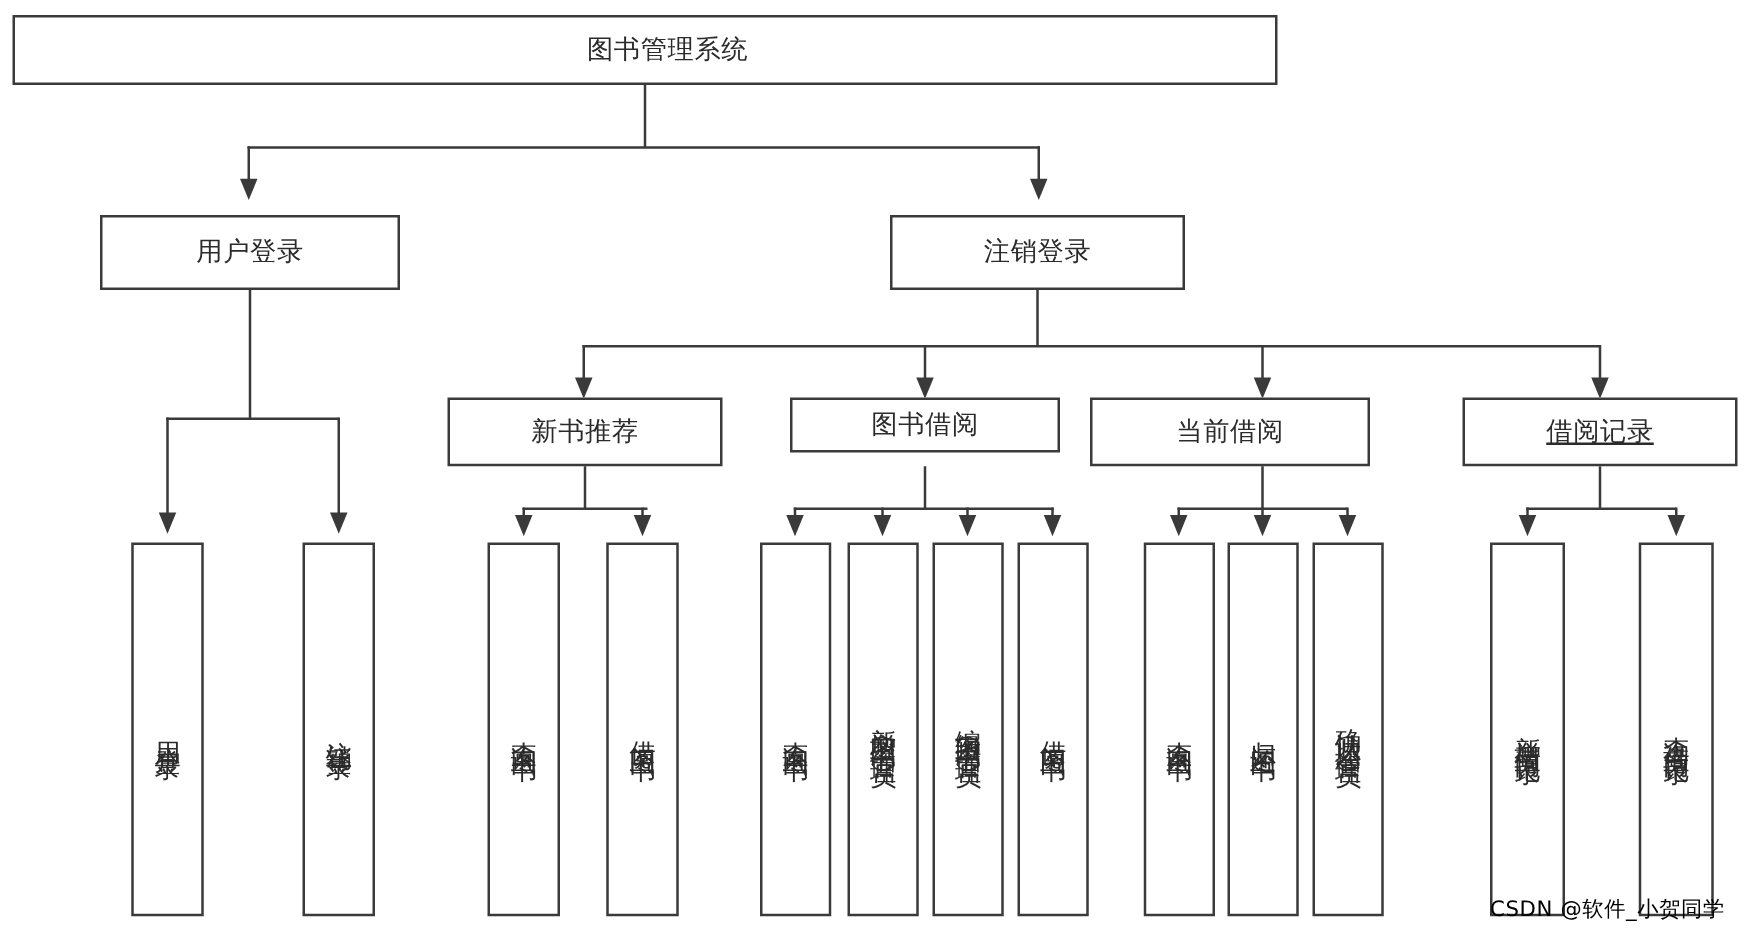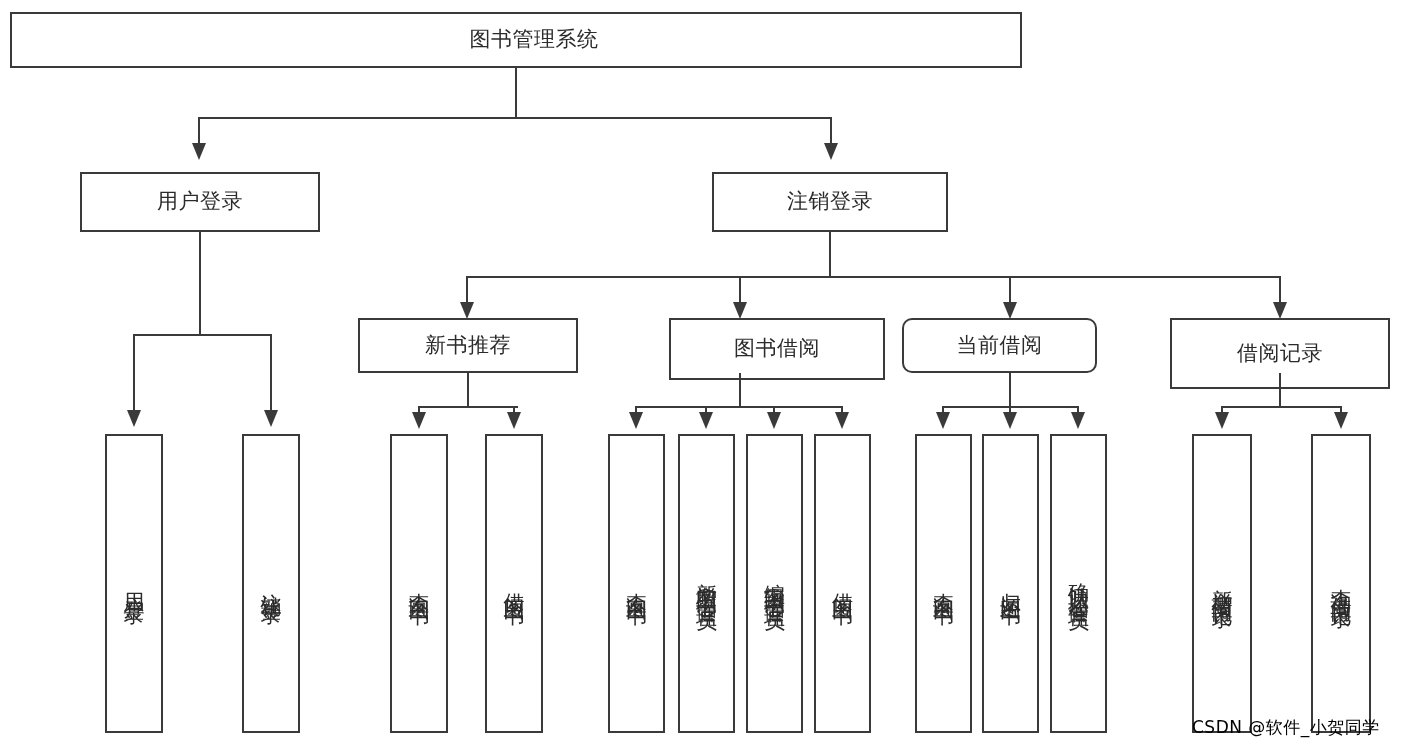--- a/index.html
+++ b/index.html
@@ -107,27 +107,27 @@
   <div class="edge edge-v" style="left:739px; top:276px; width:2px; height:28px;"></div>
   <div class="arrow" style="left:733px; top:302px;"></div>
   <div class="edge edge-v" style="left:1009px; top:276px; width:2px; height:28px;"></div>
   <div class="arrow" style="left:1003px; top:302px;"></div>
   <div class="edge edge-v" style="left:1279px; top:276px; width:2px; height:28px;"></div>
   <div class="arrow" style="left:1273px; top:302px;"></div>
 
   <div class="node node-h" style="left:358px; top:318px; width:220px; height:55px;">
     <span>新书推荐</span>
   </div>
-  <div class="node node-h" style="left:669px; top:318px; width:216px; height:62px;">
+  <div class="node node-h" style="left:632px; top:318px; width:216px; height:44px;">
     <span>图书借阅</span>
   </div>
-  <div class="node node-h" style="left:902px; top:318px; width:195px; height:55px;border-radius:10px;">
+  <div class="node node-h" style="left:872px; top:318px; width:224px; height:55px;">
     <span>当前借阅</span>
   </div>
-  <div class="node node-h" style="left:1170px; top:318px; width:220px; height:71px;">
+  <div class="node node-h" style="left:1170px; top:318px; width:220px; height:55px;text-decoration:underline;">
     <span>借阅记录</span>
   </div>
 
   <div class="edge edge-v" style="left:467px; top:373px; width:2px; height:34px;"></div>
   <div class="edge edge-h" style="left:418px; top:406px; width:100px; height:2px;"></div>
   <div class="edge edge-v" style="left:418px; top:406px; width:2px; height:8px;"></div>
   <div class="arrow" style="left:412px; top:412px;"></div>
   <div class="edge edge-v" style="left:513px; top:406px; width:2px; height:8px;"></div>
   <div class="arrow" style="left:507px; top:412px;"></div>
 

